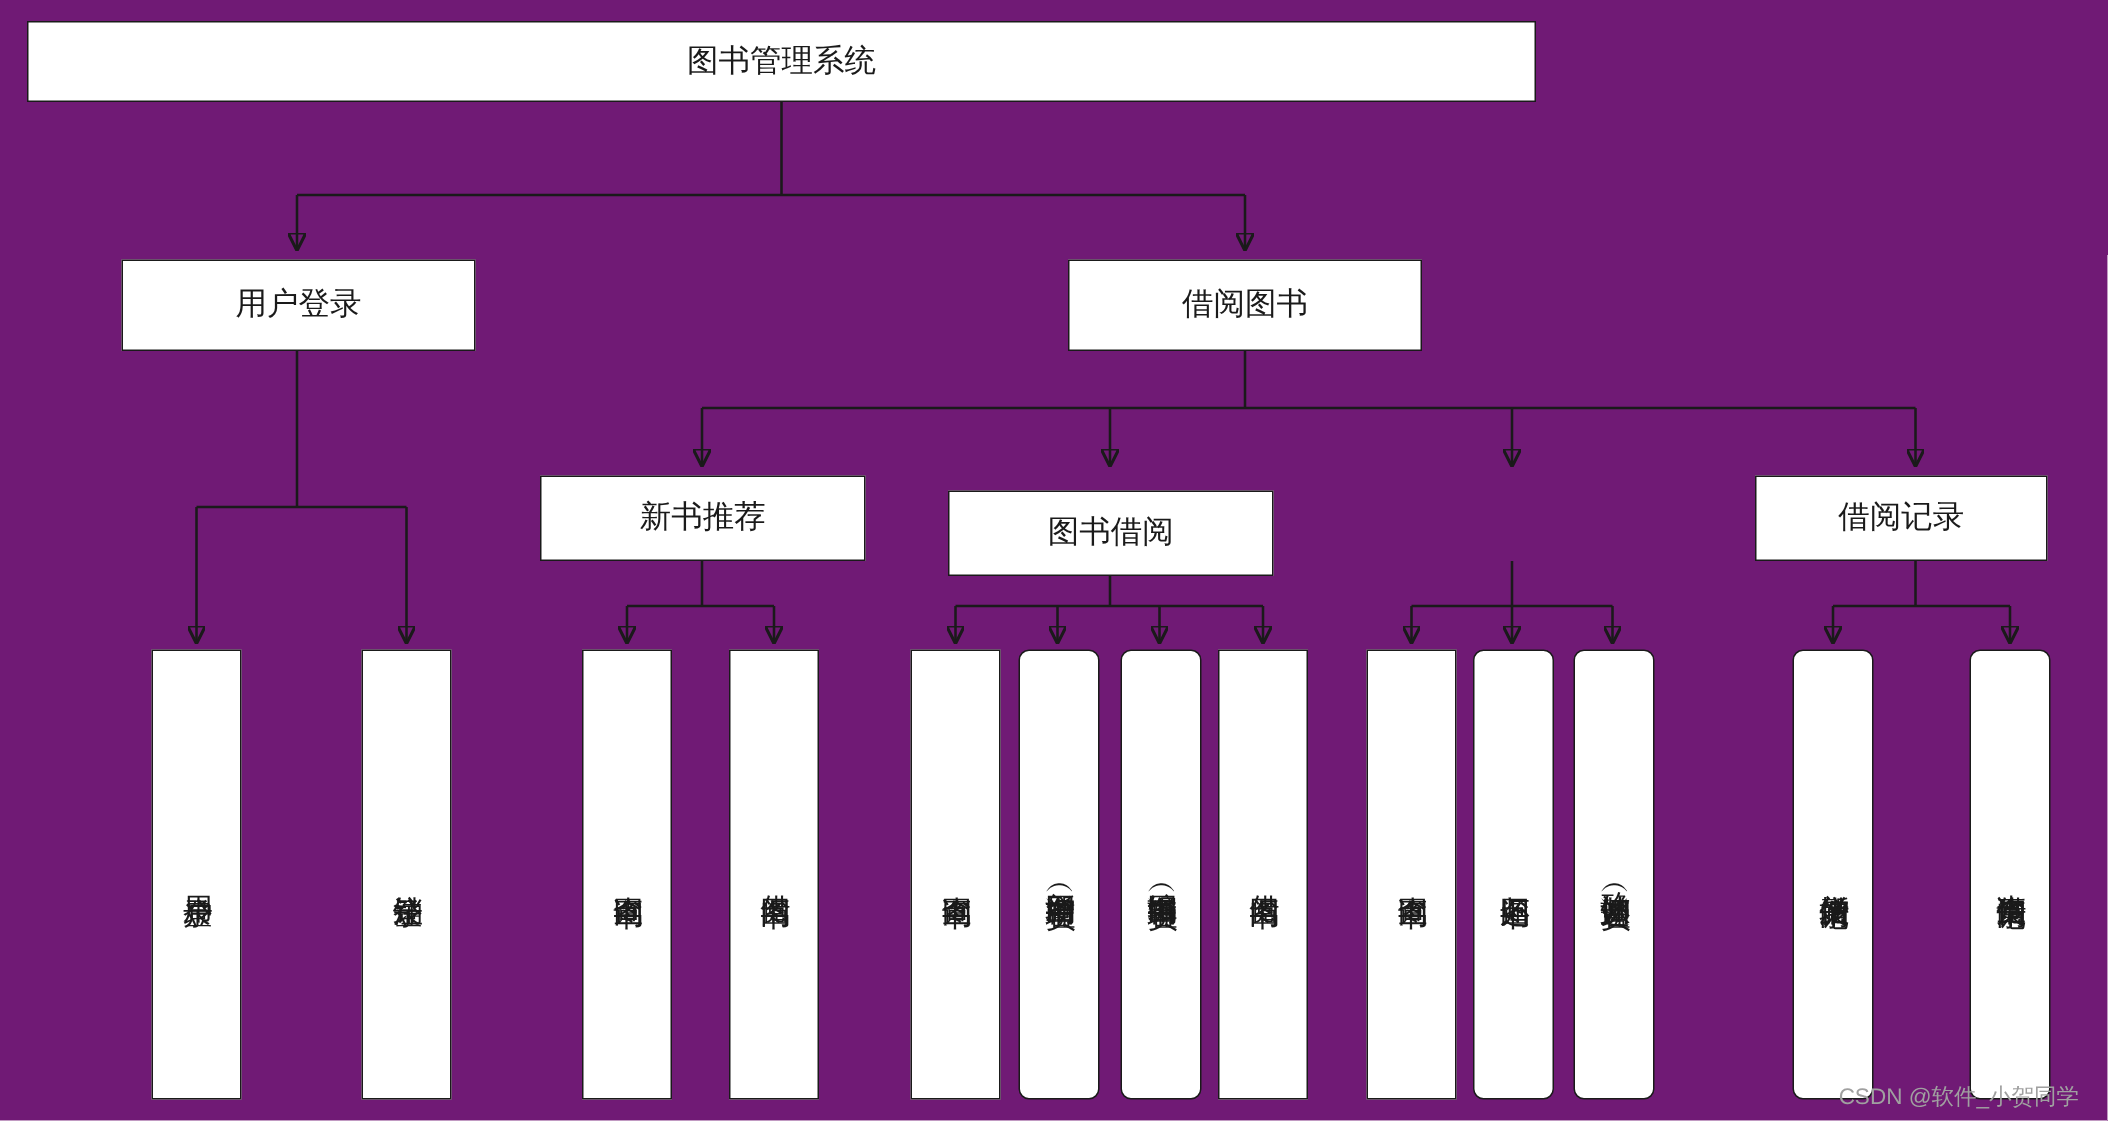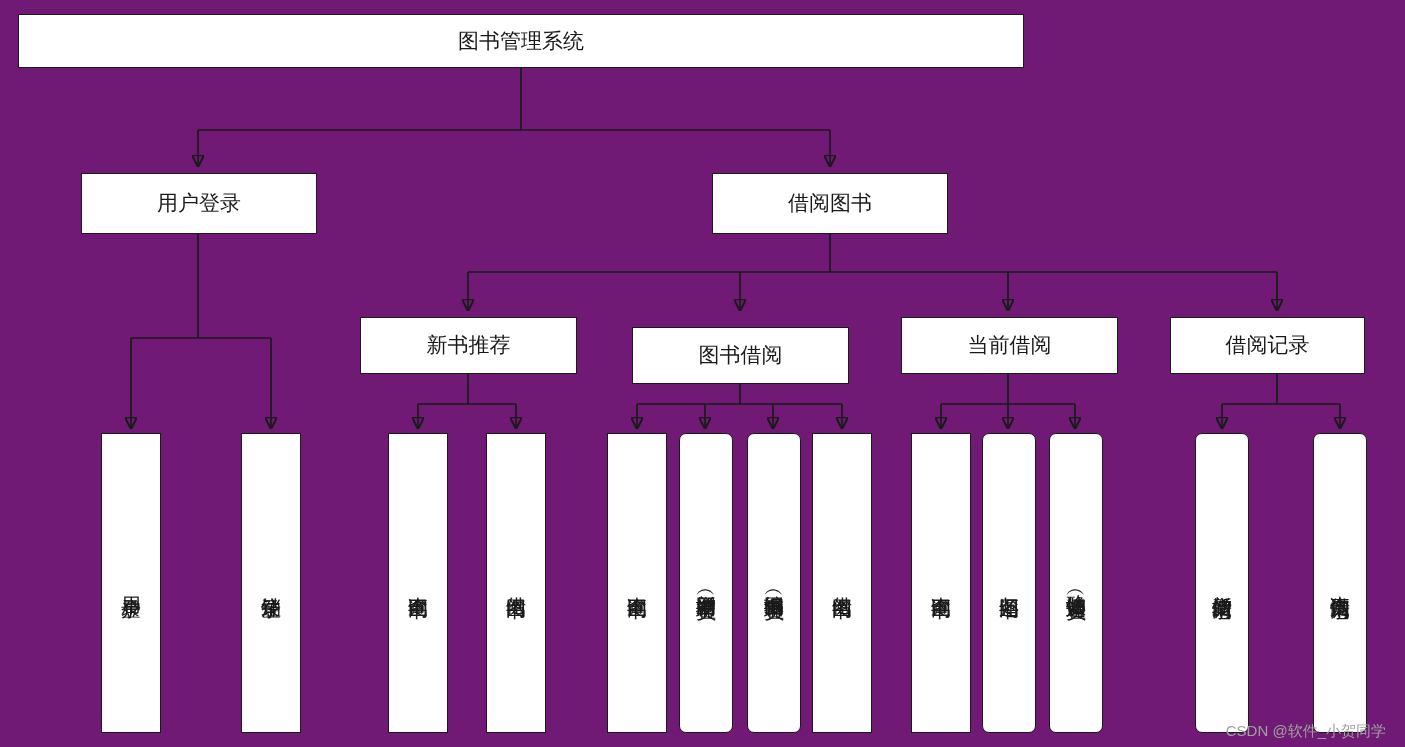--- a/index.html
+++ b/index.html
@@ -135,23 +135,20 @@
   </div>
 
   <div class="node" style="left:360px; top:317px; width:217px; height:57px;">
     <span class="label">新书推荐</span>
   </div>
 
   <div class="node" style="left:632px; top:317px; width:217px; height:57px;margin-top:10px;">
     <span class="label">图书借阅</span>
   </div>
 
-  <div class="node" style="left:901px; top:317px; width:217px; height:57px;">
-    <span class="label">当前借阅</span>
-  </div>
 
   <div class="node" style="left:1170px; top:317px; width:195px; height:57px;">
     <span class="label">借阅记录</span>
   </div>
 
   <div class="node vertical" style="left:101px; top:433px; width:60px; height:300px;">
     <span class="label">用户登录</span>
   </div>
 
   <div class="node vertical" style="left:241px; top:433px; width:60px; height:300px;">

